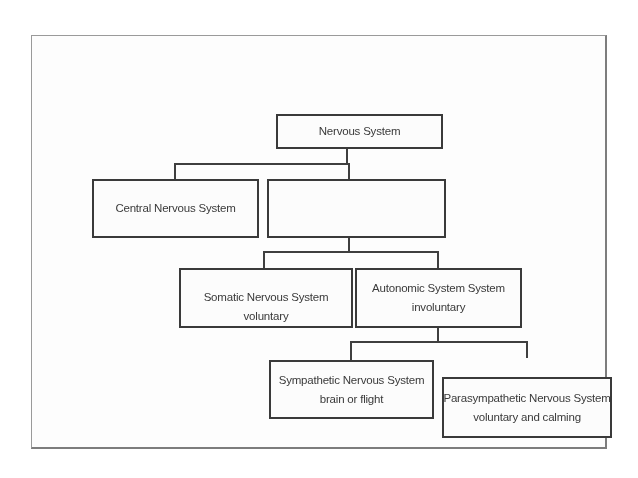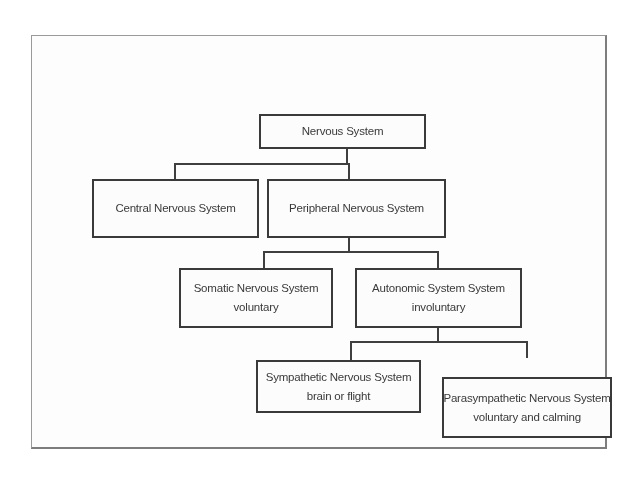--- a/index.html
+++ b/index.html
@@ -34,26 +34,26 @@
     font-size: 11.5px;
     letter-spacing: -0.2px;
     line-height: 19px;
     white-space: nowrap;
   }
   .connector {
     position: absolute;
     background: #3f3f3f;
   }
   
-  #node-nervous        { left: 227px; top:  78px; width: 167px; height: 35px; }
+  #node-nervous        { left: 244px; top:  78px; width: 167px; height: 35px; }
   #node-central        { left:  60px; top: 143px; width: 167px; height: 59px; align-items: center; }
   #node-peripheral     { left: 235px; top: 143px; width: 179px; height: 59px; }
-  #node-somatic        { left: 147px; top: 232px; width: 154px; height: 60px; }
+  #node-somatic        { left: 147px; top: 232px; width: 174px; height: 60px; justify-content: flex-end; }
   #node-autonomic      { left: 323px; top: 232px; width: 167px; height: 60px; }
-  #node-sympathetic    { left: 224px; top: 324px; width: 165px; height: 53px; }
+  #node-sympathetic    { left: 237px; top: 324px; width: 165px; height: 59px; }
   #node-parasympathetic{ left: 410px; top: 322px; width: 170px; height: 61px; margin-top: 19px; }
 </style>
 </head>
 <body>
 
 <div id="canvas">
   <div class="slide">
 
     <div class="connector" style="left:314px; top:111px; width:2px; height:18px;"></div>
     <div class="connector" style="left:142px; top:127px; width:176px; height:2px;"></div>
@@ -71,21 +71,20 @@
     <div class="connector" style="left:494px; top:305px; width:2px; height:17px;"></div>
 
     <div class="node" id="node-nervous">
       <span class="node-title">Nervous System</span>
     </div>
 
     <div class="node" id="node-central">
       <span class="node-title">Central Nervous System</span>
     </div>
     <div class="node" id="node-peripheral">
-      <span class="node-title">Peripheral Nervous System</span>
     </div>
 
     <div class="node" id="node-somatic">
       <span class="node-title">Somatic Nervous System</span>
       <span class="node-subtitle">voluntary</span>
     </div>
     <div class="node" id="node-autonomic">
       <span class="node-title">Autonomic System System</span>
       <span class="node-subtitle">involuntary</span>
     </div>

